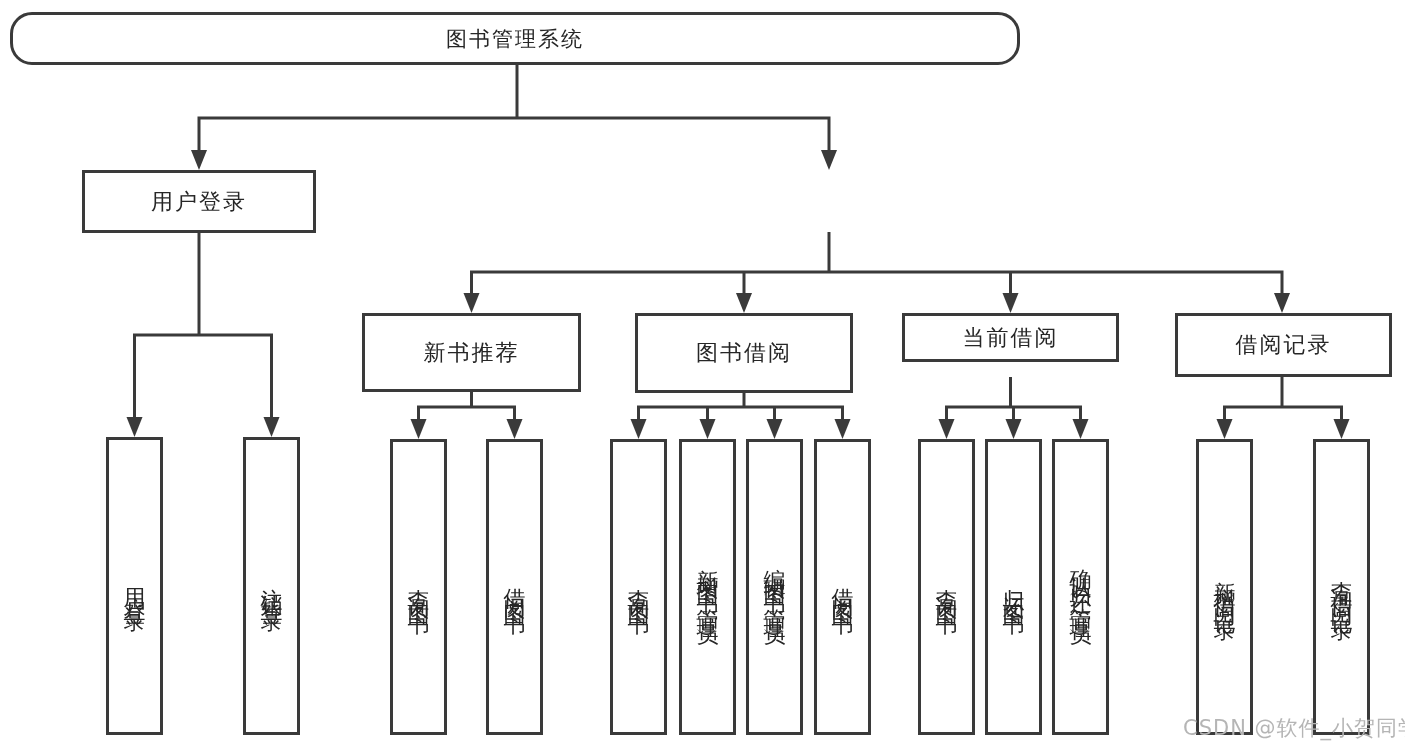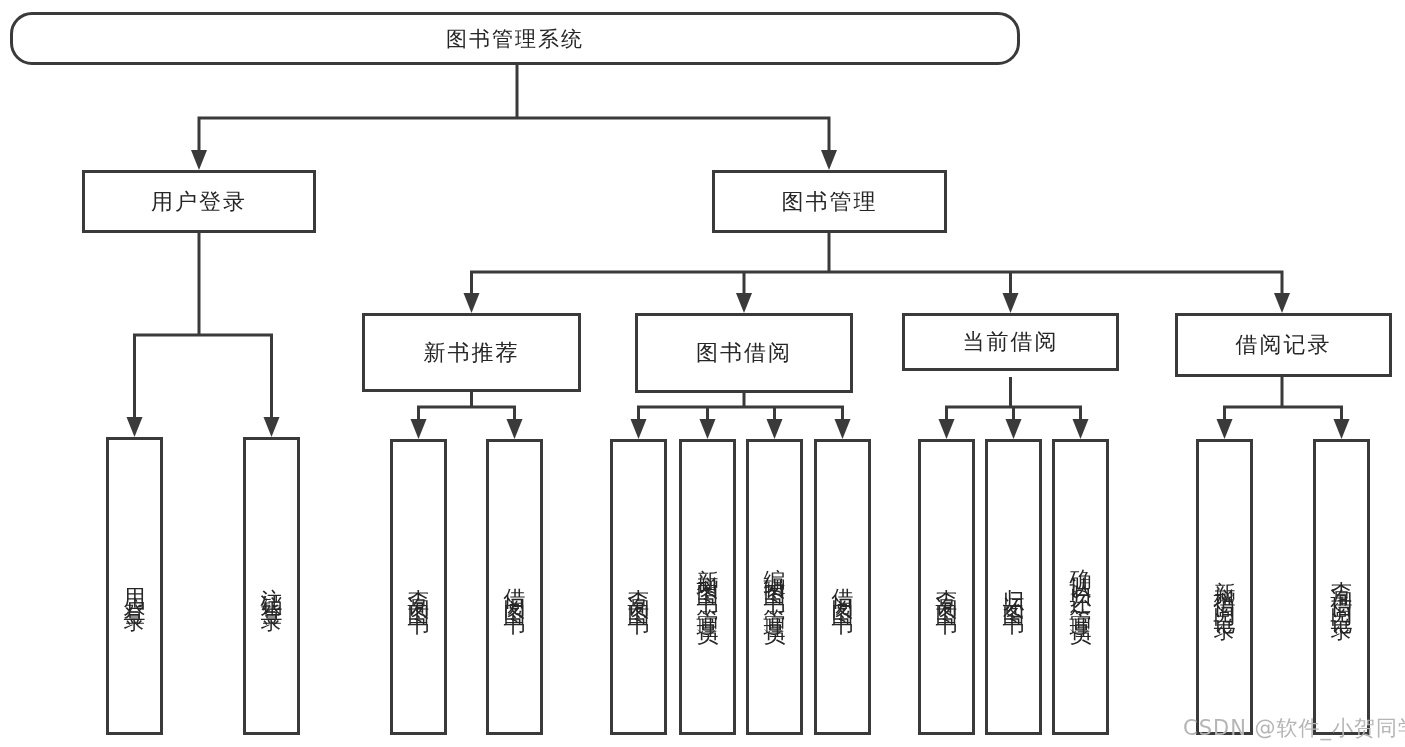--- a/index.html
+++ b/index.html
@@ -123,31 +123,28 @@
     </g>
   </svg>
 
   <div class="node root h" style="left:10px; top:12px; width:1010px; height:53px;border-radius:22px;">
     <span>图书管理系统</span>
   </div>
 
   <div class="node h" style="left:82px; top:170px; width:234px; height:63px;">
     <span>用户登录</span>
   </div>
-  <div class="node h" style="left:712px; top:170px; width:235px; height:63px;">
-    <span>图书管理</span>
-  </div>
 
   <div class="node h" style="left:362px; top:313px; width:219px; height:79px;">
     <span>新书推荐</span>
   </div>
   <div class="node h" style="left:635px; top:313px; width:218px; height:80px;">
     <span>图书借阅</span>
   </div>
-  <div class="node h" style="left:902px; top:313px; width:217px; height:58px;">
+  <div class="node h" style="left:902px; top:313px; width:217px; height:49px;">
     <span>当前借阅</span>
   </div>
   <div class="node h" style="left:1175px; top:313px; width:217px; height:64px;">
     <span>借阅记录</span>
   </div>
 
   <div class="node v" style="left:106px; top:437px; width:57px; height:298px;">
     <span>用户登录</span>
   </div>
   <div class="node v" style="left:243px; top:437px; width:57px; height:298px;">

